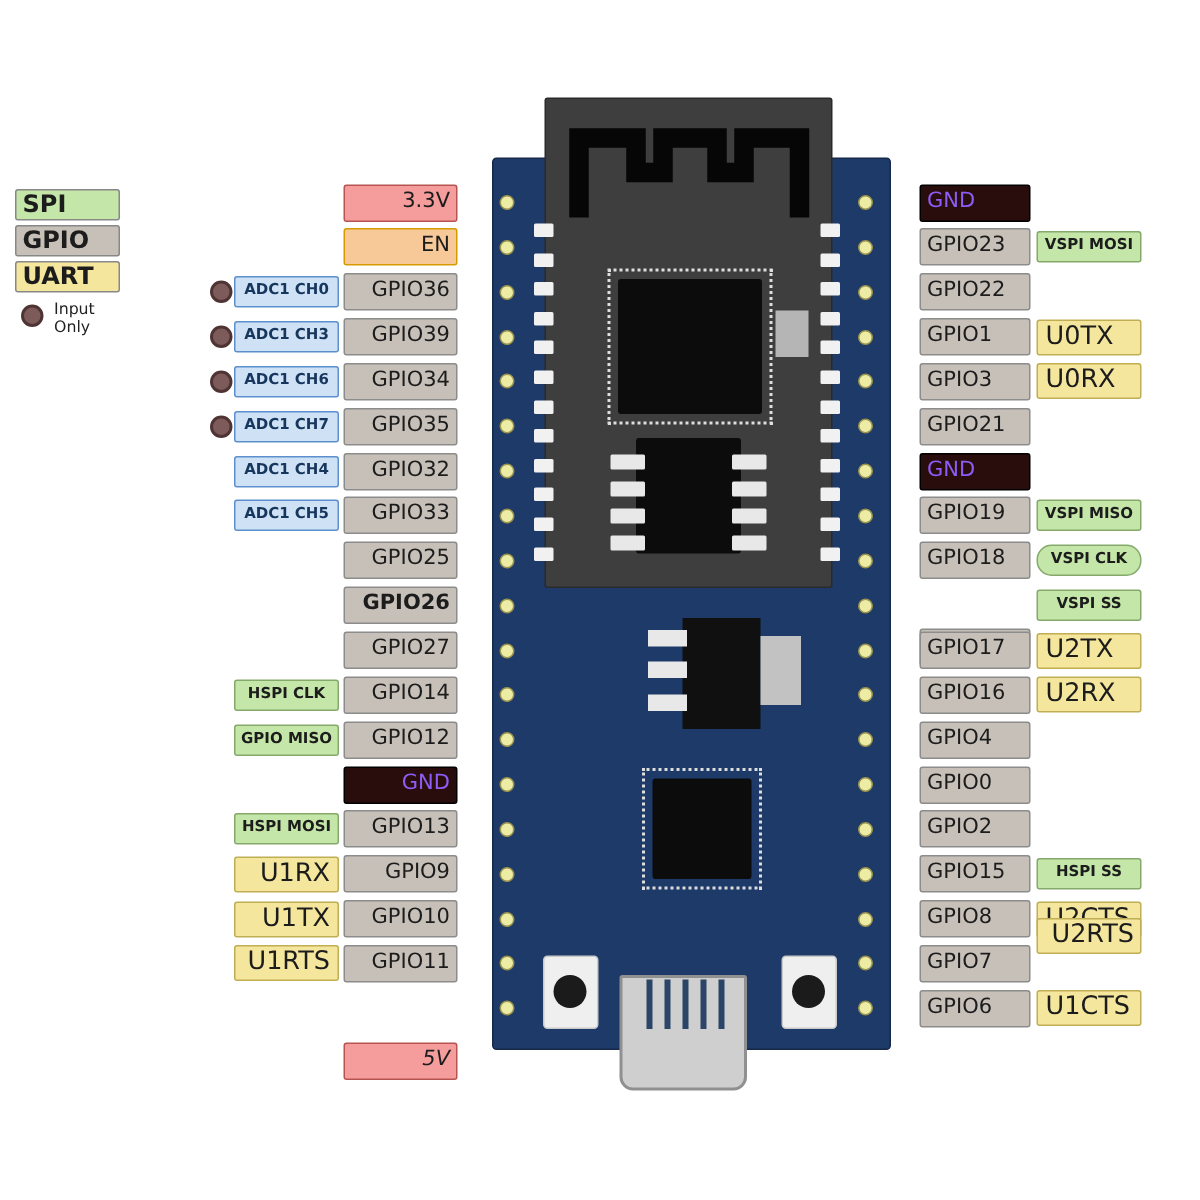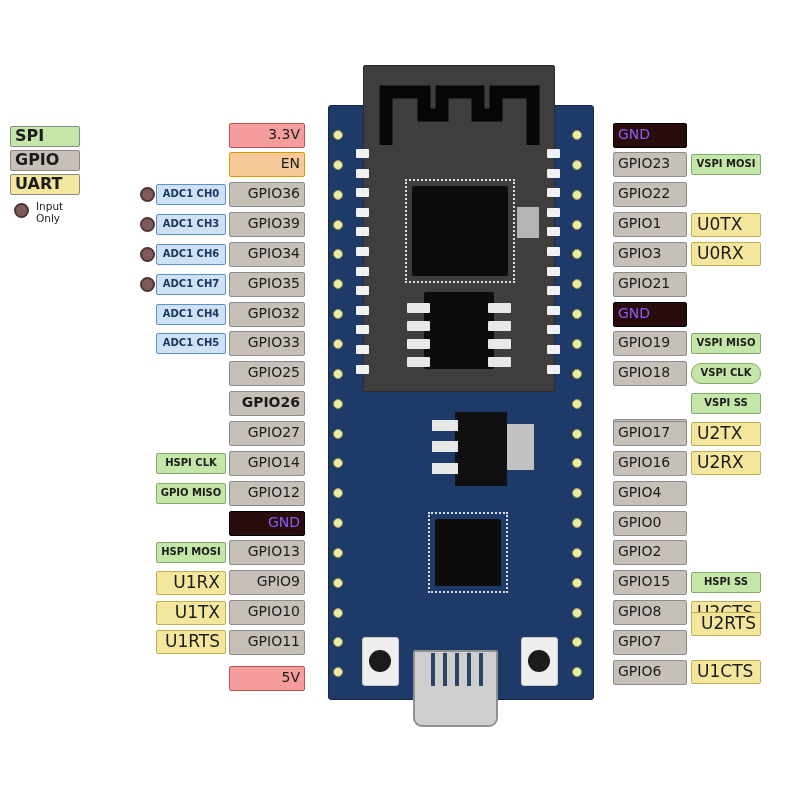--- a/index.html
+++ b/index.html
@@ -133,21 +133,21 @@
     <div class="hole" style="left: 333px; top: 547.9px;"></div>
     <div class="pin-box pin-left type-gpio" style="top: 570.25px;">GPIO9</div>
     <div class="func func-left type-uart func-large" style="left: 156px; top: 570.75px;">U1RX</div>
     <div class="hole" style="left: 333px; top: 577.75px;"></div>
     <div class="pin-box pin-left type-gpio" style="top: 600.1px;">GPIO10</div>
     <div class="func func-left type-uart func-large" style="left: 156px; top: 600.6px;">U1TX</div>
     <div class="hole" style="left: 333px; top: 607.6px;"></div>
     <div class="pin-box pin-left type-gpio" style="top: 629.95px;">GPIO11</div>
     <div class="func func-left type-uart func-large" style="left: 156px; top: 630.45px;">U1RTS</div>
     <div class="hole" style="left: 333px; top: 637.45px;"></div>
-    <div class="pin-box pin-left type-power" style="top: 666px;">5V</div>
+    <div class="pin-box pin-left type-power" style="top: 695px; font-style: italic;">5V</div>
     <div class="hole" style="left: 333px; top: 667.3px;"></div>
     <div class="pin-box pin-right type-gnd" style="top: 122.5px;">GND</div>
     <div class="hole" style="left: 572px; top: 130px;"></div>
     <div class="pin-box pin-right type-gpio" style="top: 152.35px;">GPIO23</div>
     <div class="func func-right type-spi func-small" style="left: 691px; top: 154.35px;">VSPI MOSI</div>
     <div class="hole" style="left: 572px; top: 159.85px;"></div>
     <div class="pin-box pin-right type-gpio" style="top: 182.2px;">GPIO22</div>
     <div class="hole" style="left: 572px; top: 189.7px;"></div>
     <div class="pin-box pin-right type-gpio" style="top: 212.05px;">GPIO1</div>
     <div class="func func-right type-uart func-large" style="left: 691px; top: 212.55px;">U0TX</div>

